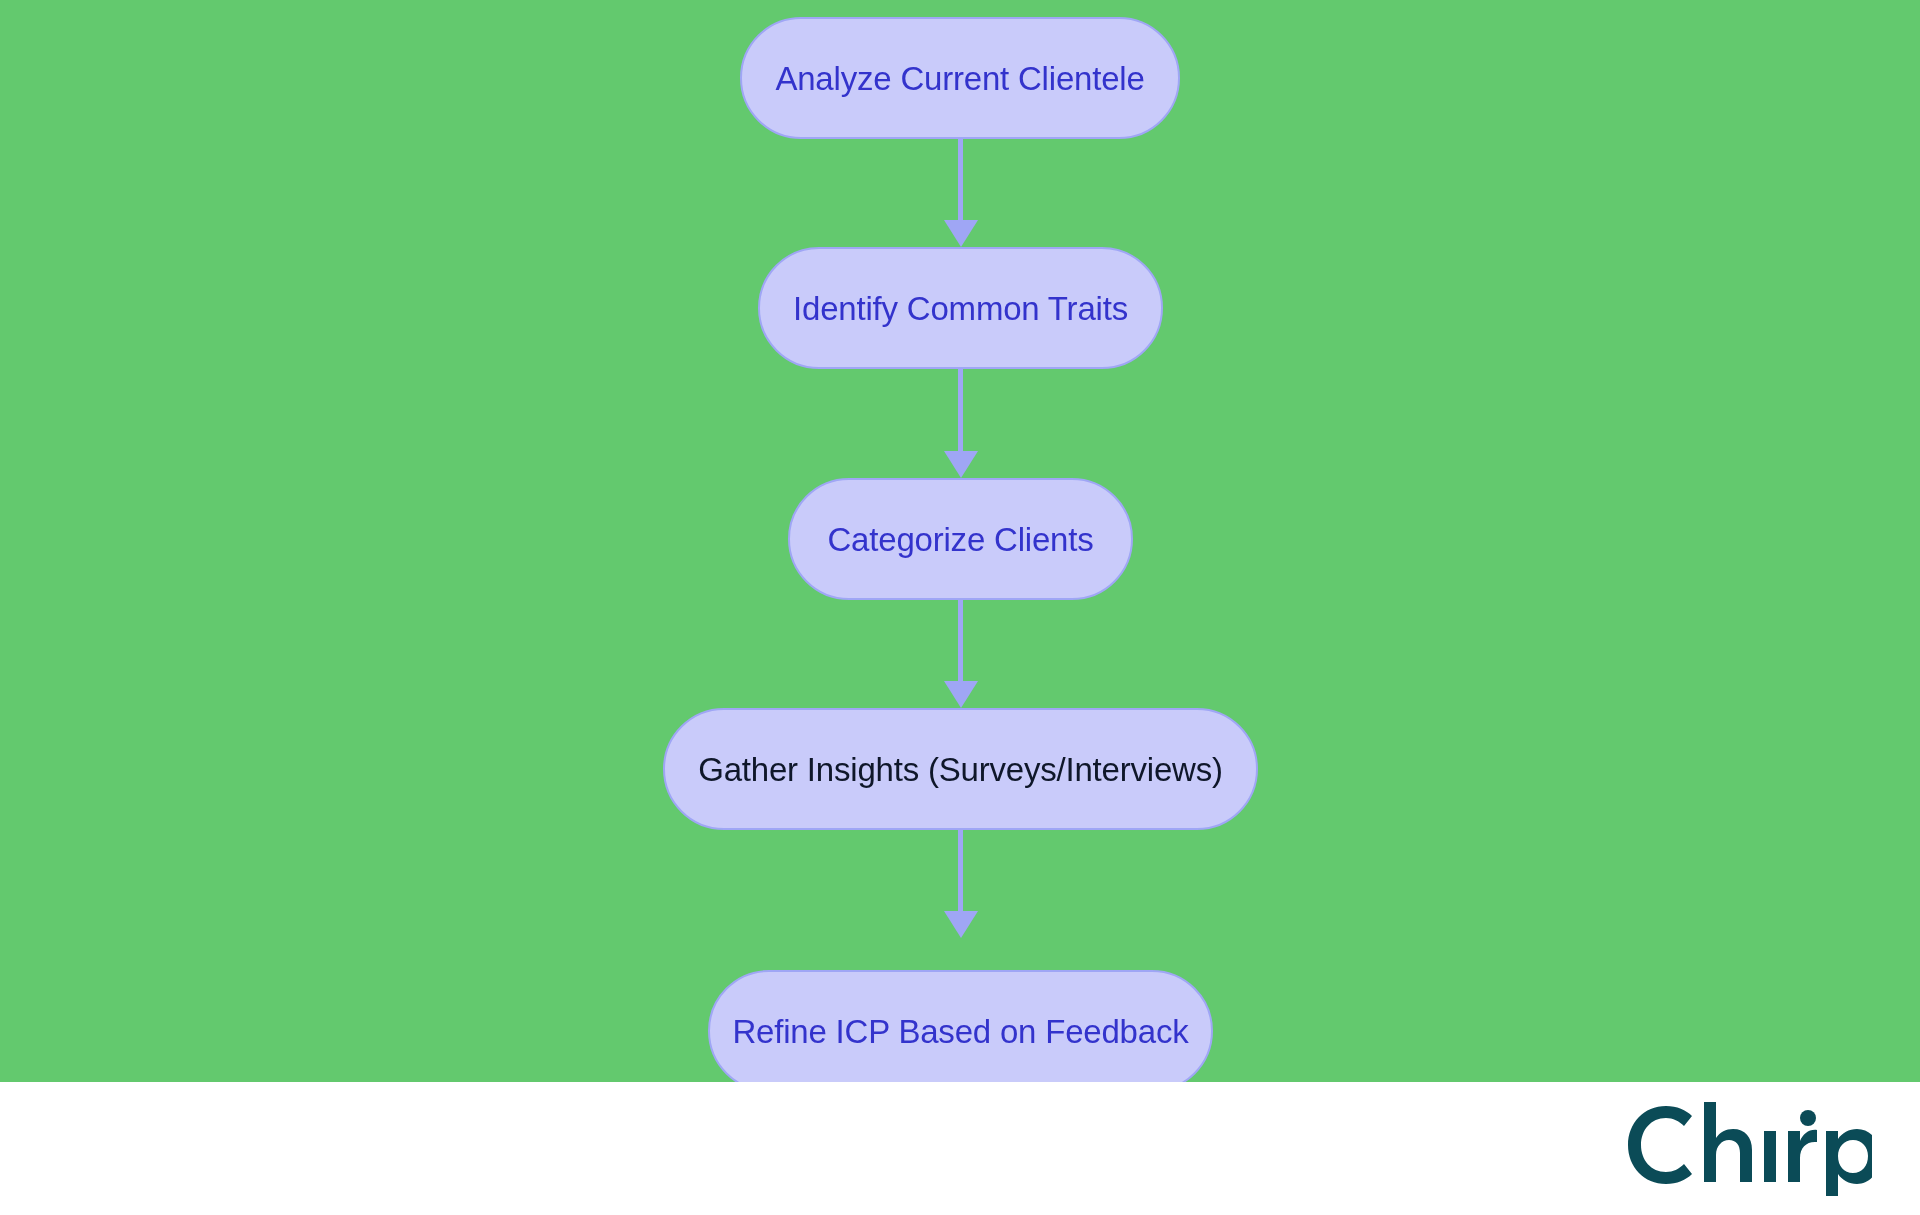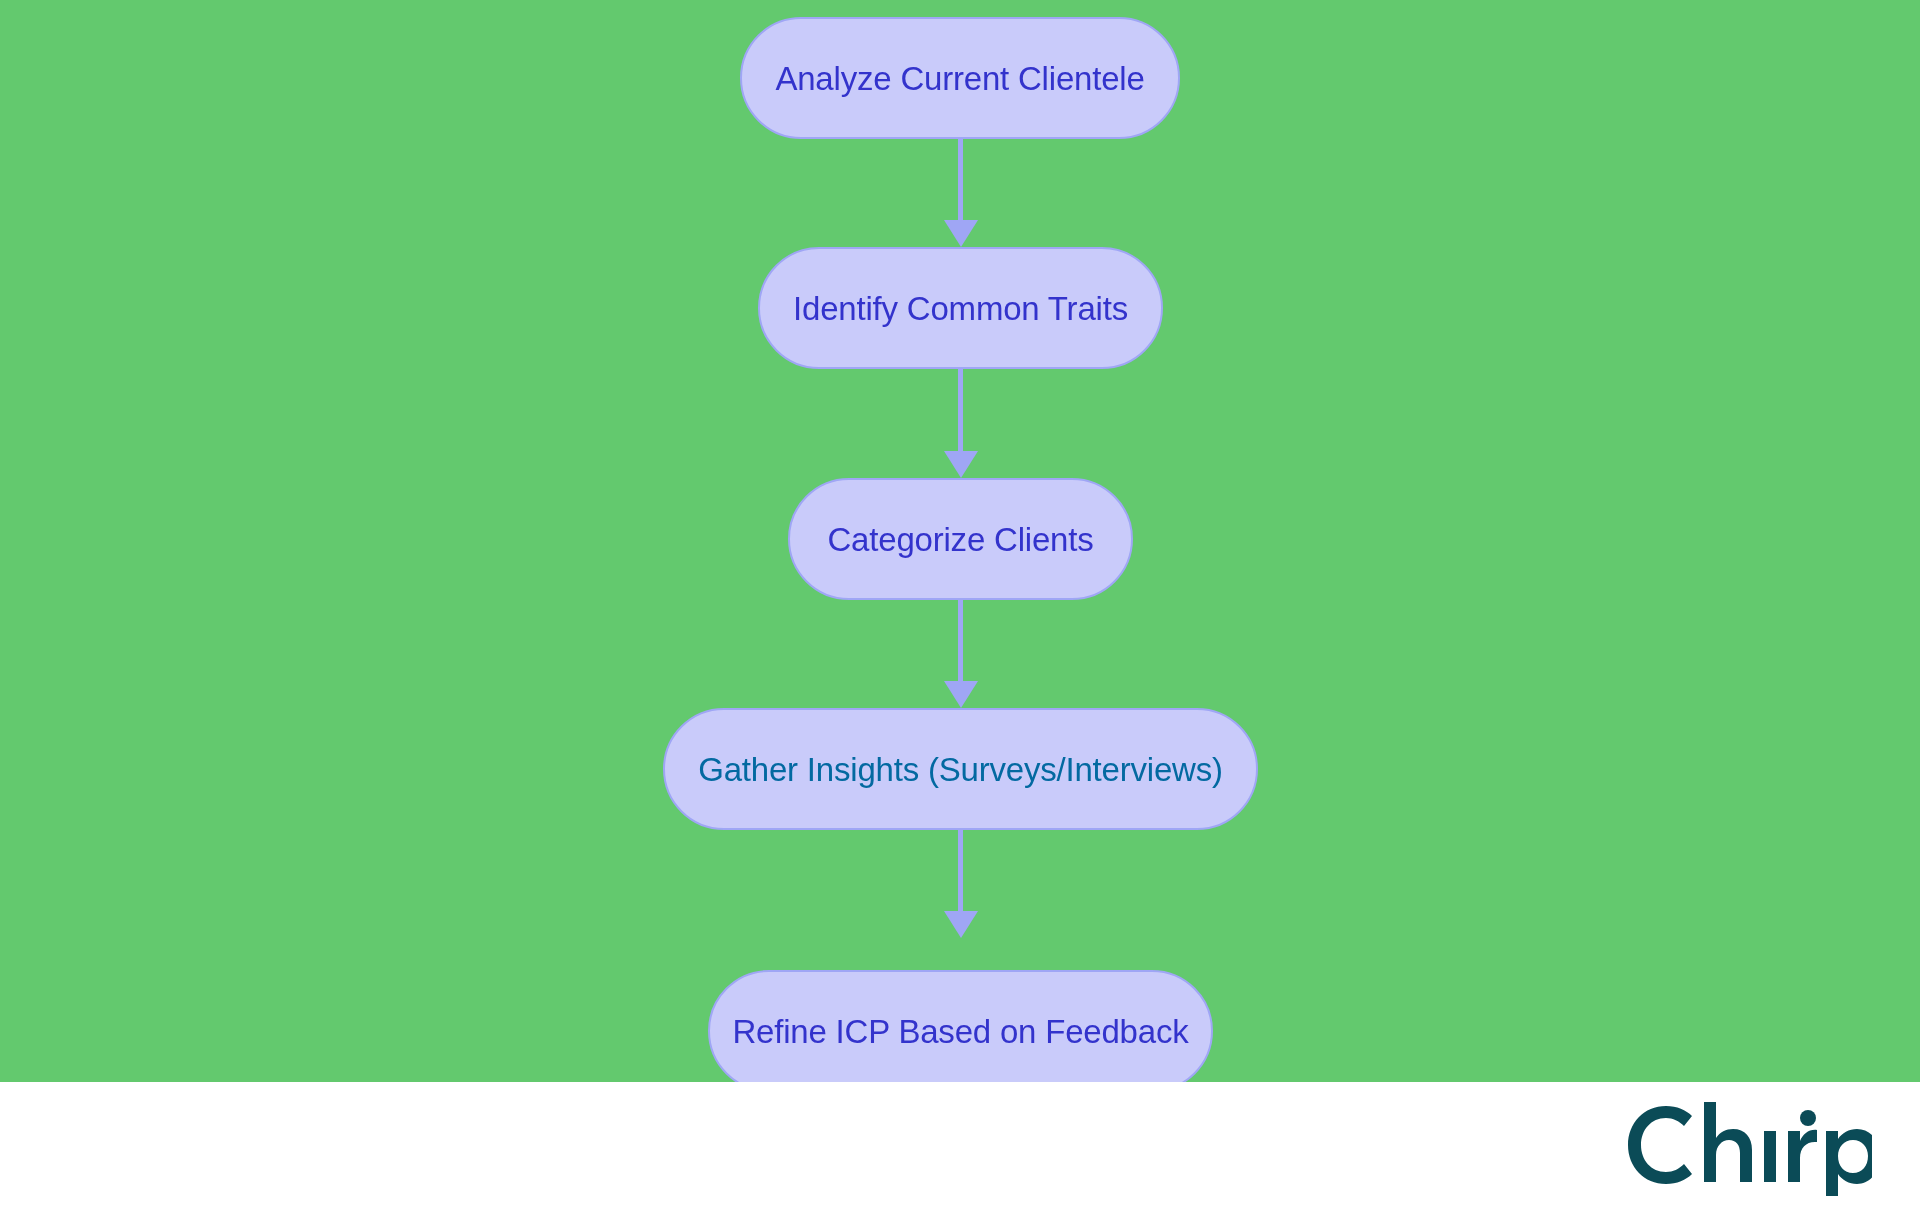--- a/index.html
+++ b/index.html
@@ -113,21 +113,21 @@
       <div class="edge-head" style="top: 81px; border-top-color: rgb(159, 166, 245);"></div>
     </div>
     <div class="flow-edge" style="left: 958px; top: 830px; width: 5px; height: 108px;">
       <div class="edge-line" style="height: 81px; background: rgb(159, 166, 245);"></div>
       <div class="edge-head" style="top: 81px; border-top-color: rgb(159, 166, 245);"></div>
     </div>
 
     <div class="flow-node" style="left: 740px; top: 17px; width: 440px; height: 122px; background: rgb(201, 203, 250); border-color: rgb(159, 166, 245); color: rgb(51, 51, 204);">Analyze Current Clientele</div>
     <div class="flow-node" style="left: 758px; top: 247px; width: 405px; height: 122px; background: rgb(201, 203, 250); border-color: rgb(159, 166, 245); color: rgb(51, 51, 204);">Identify Common Traits</div>
     <div class="flow-node" style="left: 788px; top: 478px; width: 345px; height: 122px; background: rgb(201, 203, 250); border-color: rgb(159, 166, 245); color: rgb(51, 51, 204);">Categorize Clients</div>
-    <div class="flow-node" style="left: 663px; top: 708px; width: 595px; height: 122px; background: rgb(201, 203, 250); border-color: rgb(159, 166, 245); color: #0369a1;">Gather Insights (Surveys/Interviews)</div>
+    <div class="flow-node" style="left: 663px; top: 708px; width: 595px; height: 122px; background: rgb(201, 203, 250); border-color: rgb(159, 166, 245); color: #0f172a;">Gather Insights (Surveys/Interviews)</div>
     <div class="flow-node" style="left: 708px; top: 938px; width: 505px; height: 122px; background: rgb(201, 203, 250); border-color: rgb(159, 166, 245); color: rgb(51, 51, 204); margin-top: 32px;">Refine ICP Based on Feedback</div>
   </div>
 
   <div id="footer-bar" style="background: rgb(255, 255, 255);">
     <div id="brand-logo">
       <svg width="250" height="96" viewBox="0 0 250 96" aria-hidden="true">
         <g fill="#0b4b57">
 
           <path d="M44 6 C22 6 6 23 6 45 C6 67 22 84 44 84 C55 84 64 80 70 74 L62 64 C57 69 51 72 44 72 C29 72 19 60 19 45 C19 30 29 18 44 18 C51 18 57 21 62 26 L70 16 C64 10 55 6 44 6 Z"></path>
 

